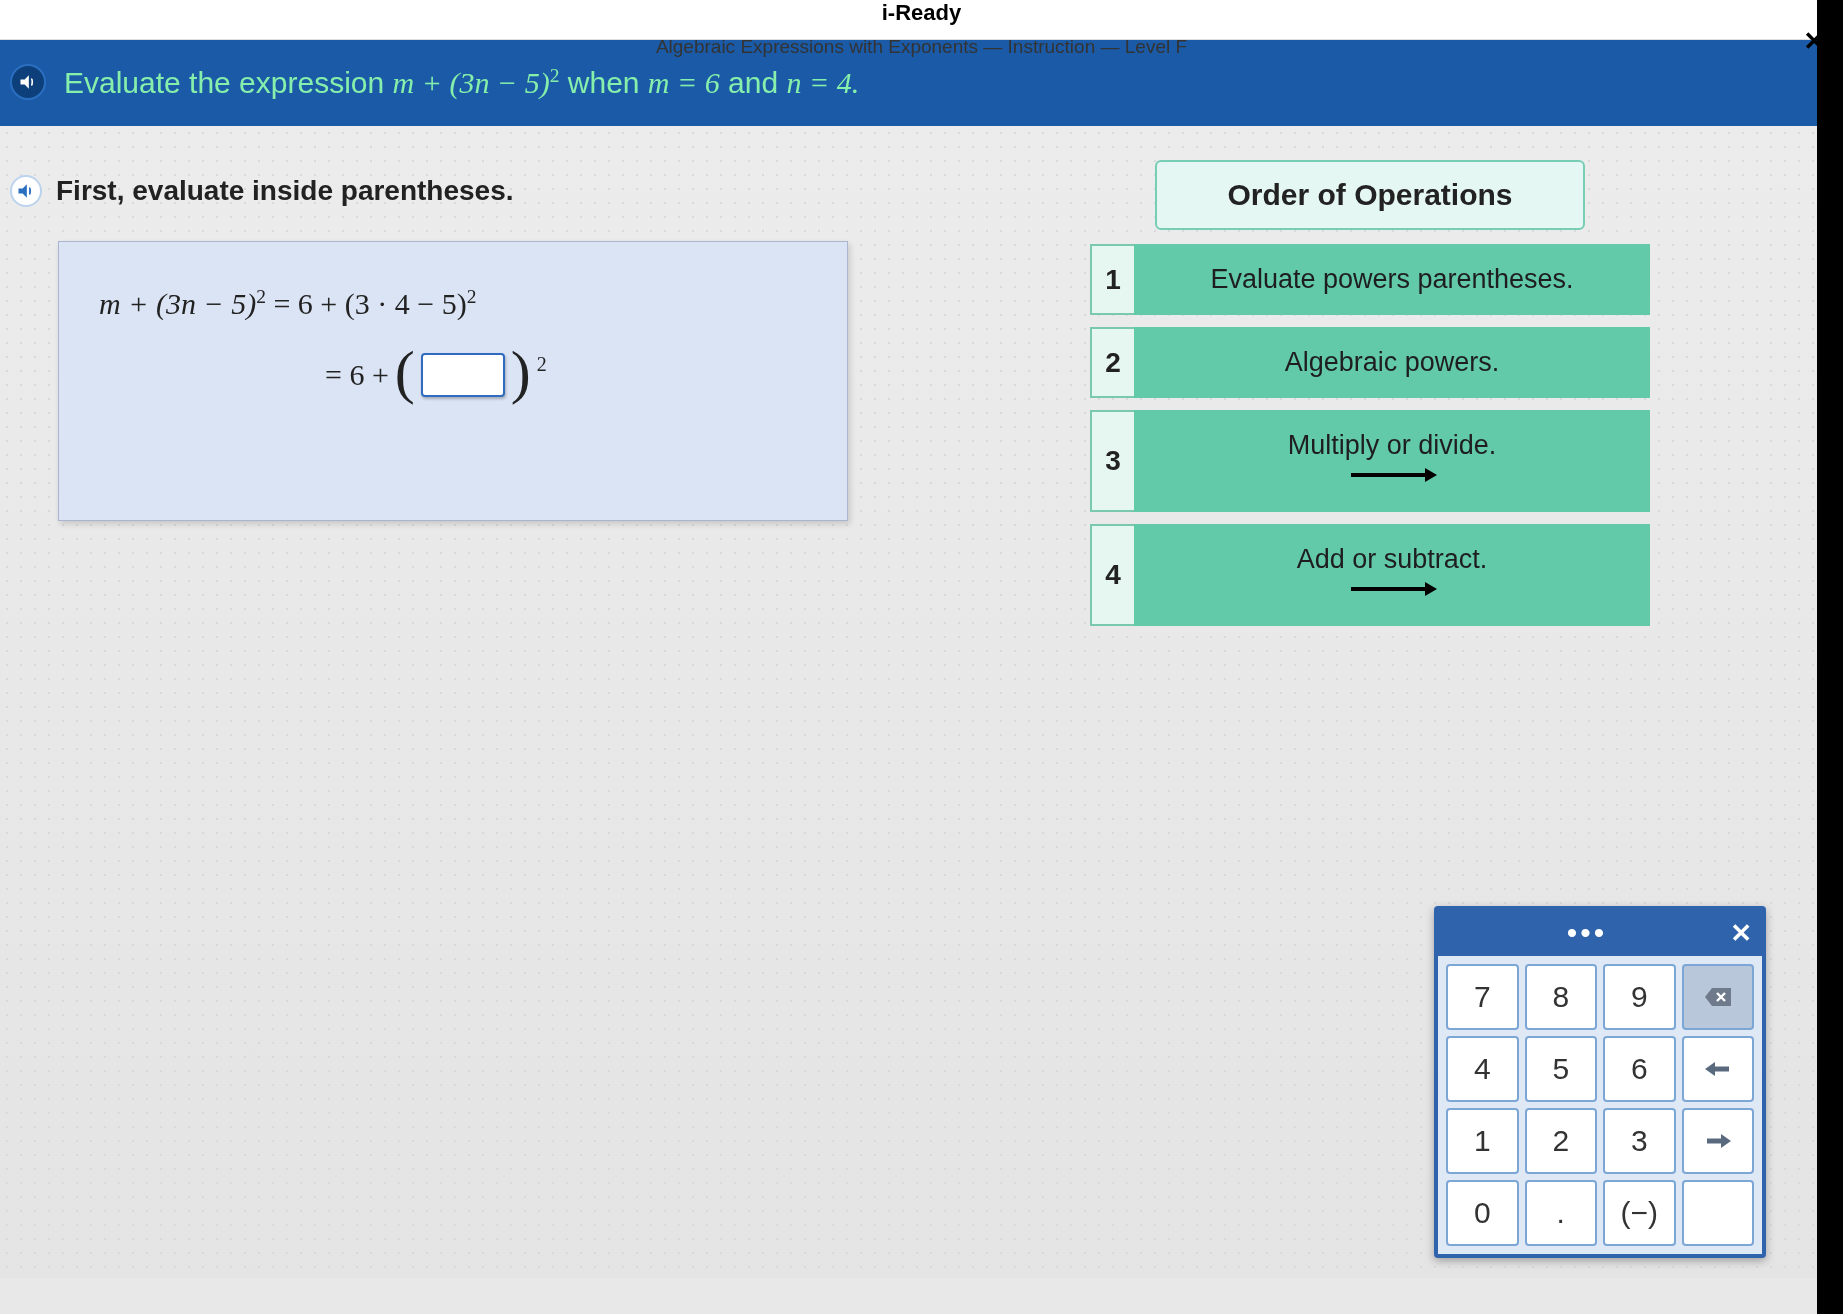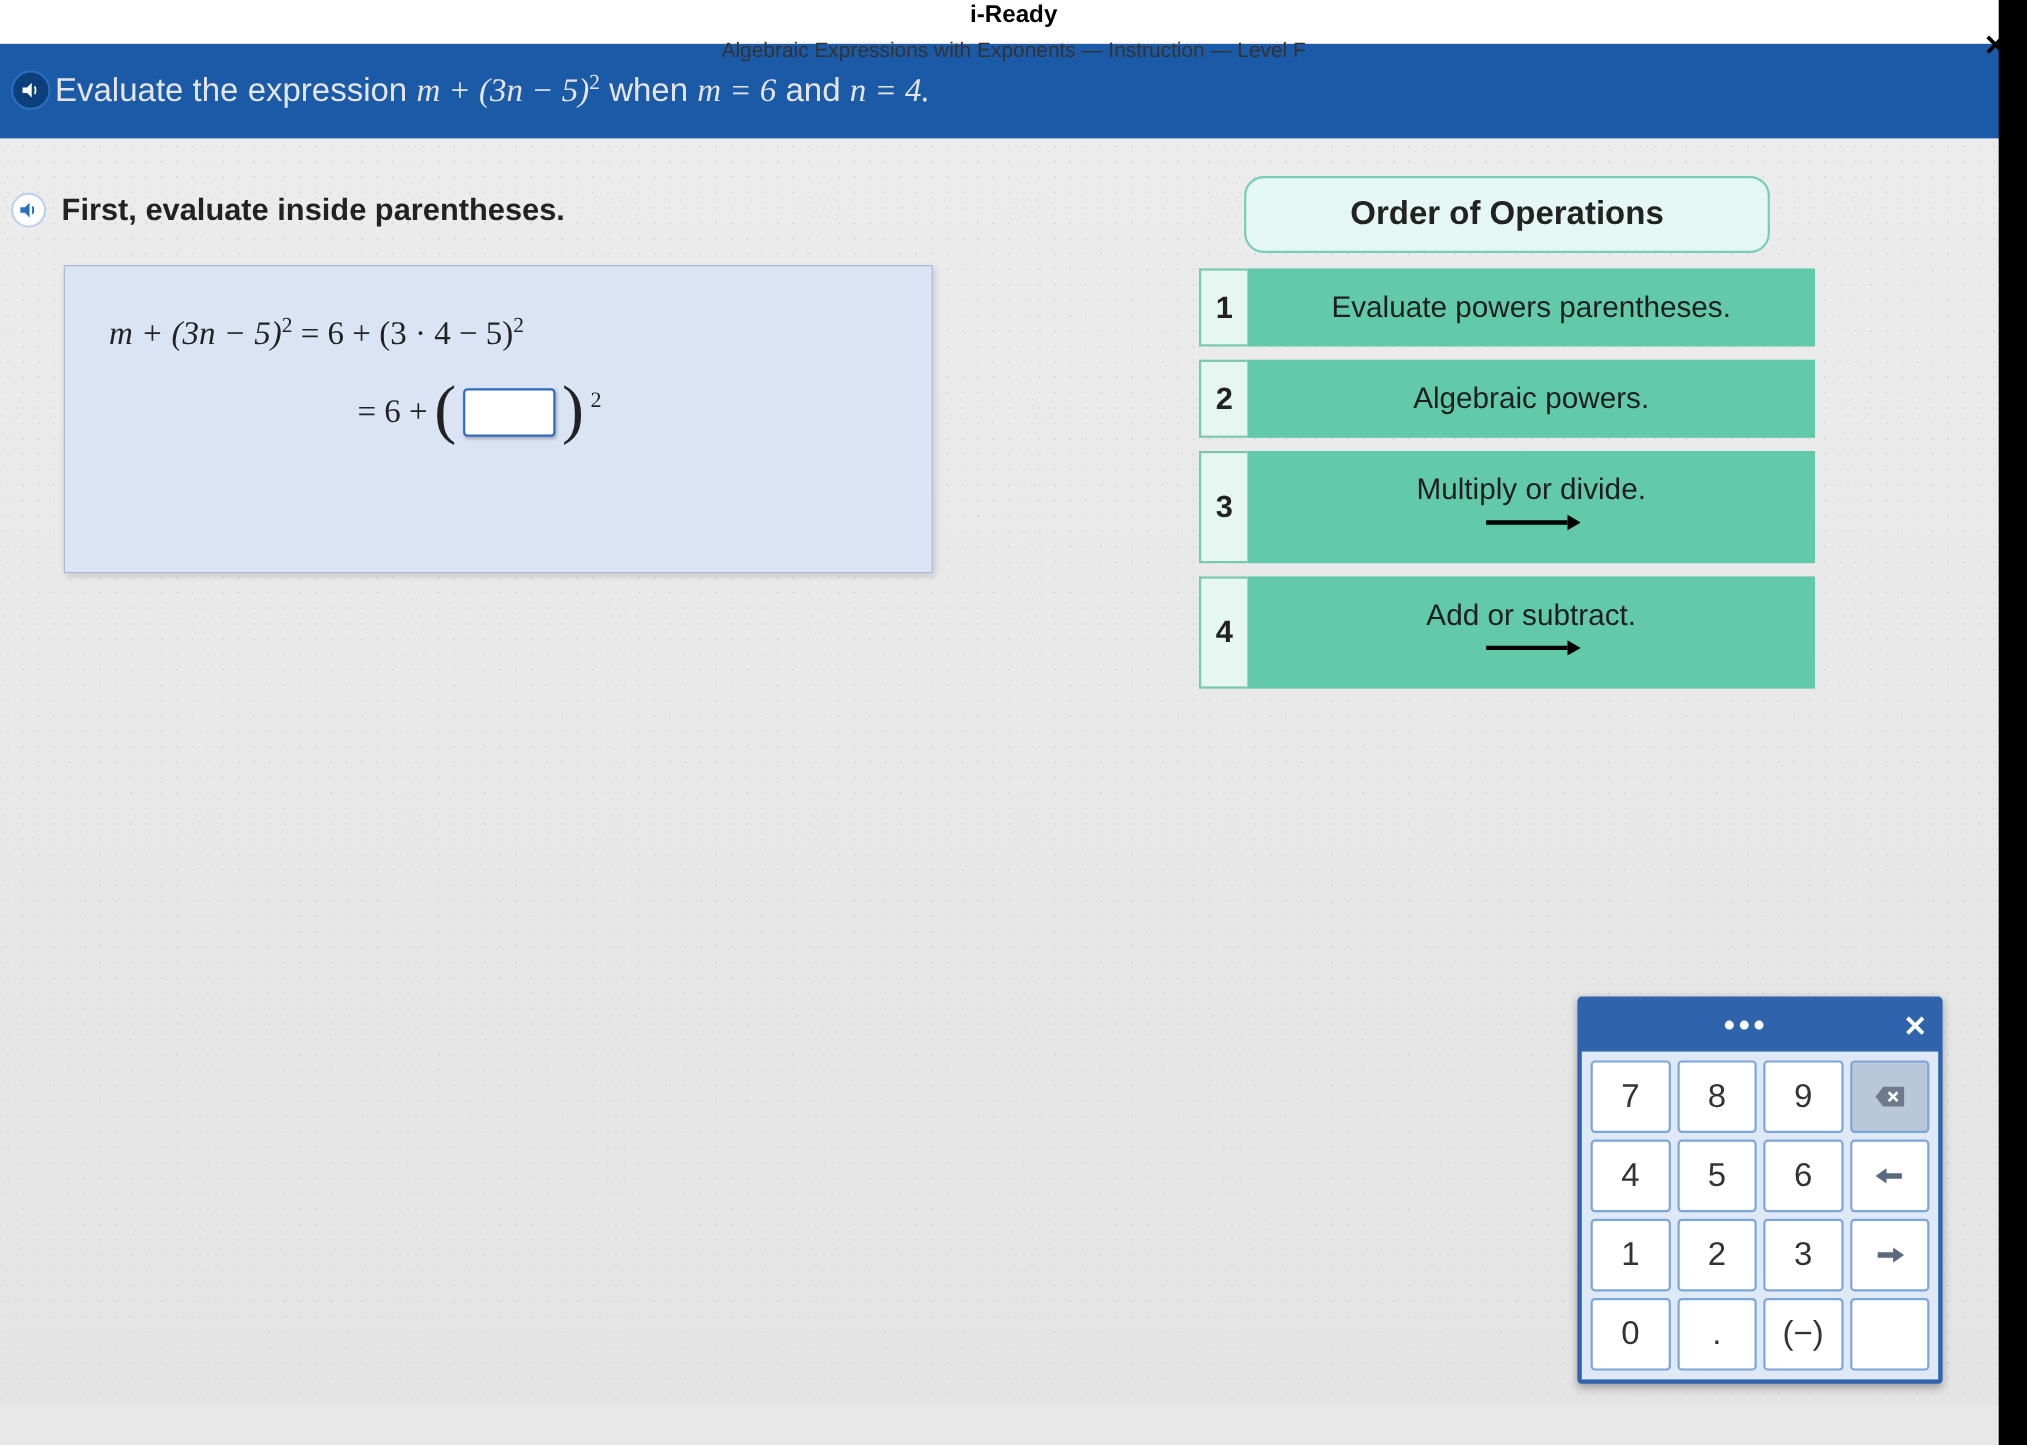--- a/index.html
+++ b/index.html
@@ -32,25 +32,25 @@
   }
   .top-close {
     margin-left: auto;
     font-size: 26px;
     font-weight: 700;
     cursor: pointer;
     padding: 0 6px;
   }
   .bluebar {
     background: #1b5aa6;
-    color: #e5e5e5;
+    color: #86efac;
     padding: 24px 18px 26px 10px;
     display: flex;
     align-items: center;
-    gap: 4px;
+    gap: 18px;
     font-size: 30px;
   }
   .audio-btn {
     width: 36px; height: 36px;
     background: #0d3f7a;
     border: 2px solid #2a6fbf;
     border-radius: 50%;
     display: flex; align-items: center; justify-content: center;
     cursor: pointer;
     flex-shrink: 0;
@@ -121,26 +121,26 @@
   
   .oo-panel {
     position: absolute;
     left: 1090px;
     top: 34px;
     width: 560px;
   }
   .oo-title {
     background: #e5f7f2;
     border: 2px solid #78cdb5;
-    border-radius: 18px;
+    border-radius: 6px;
     padding: 16px 26px;
     font-size: 30px;
     font-weight: 700;
     color: #222;
-    width: 478px;
+    width: 430px;
     margin: 0 auto 14px auto;
     text-align: center;
   }
   .oo-step {
     display: flex;
     align-items: stretch;
     margin-bottom: 12px;
   }
   .oo-num {
     width: 44px;

